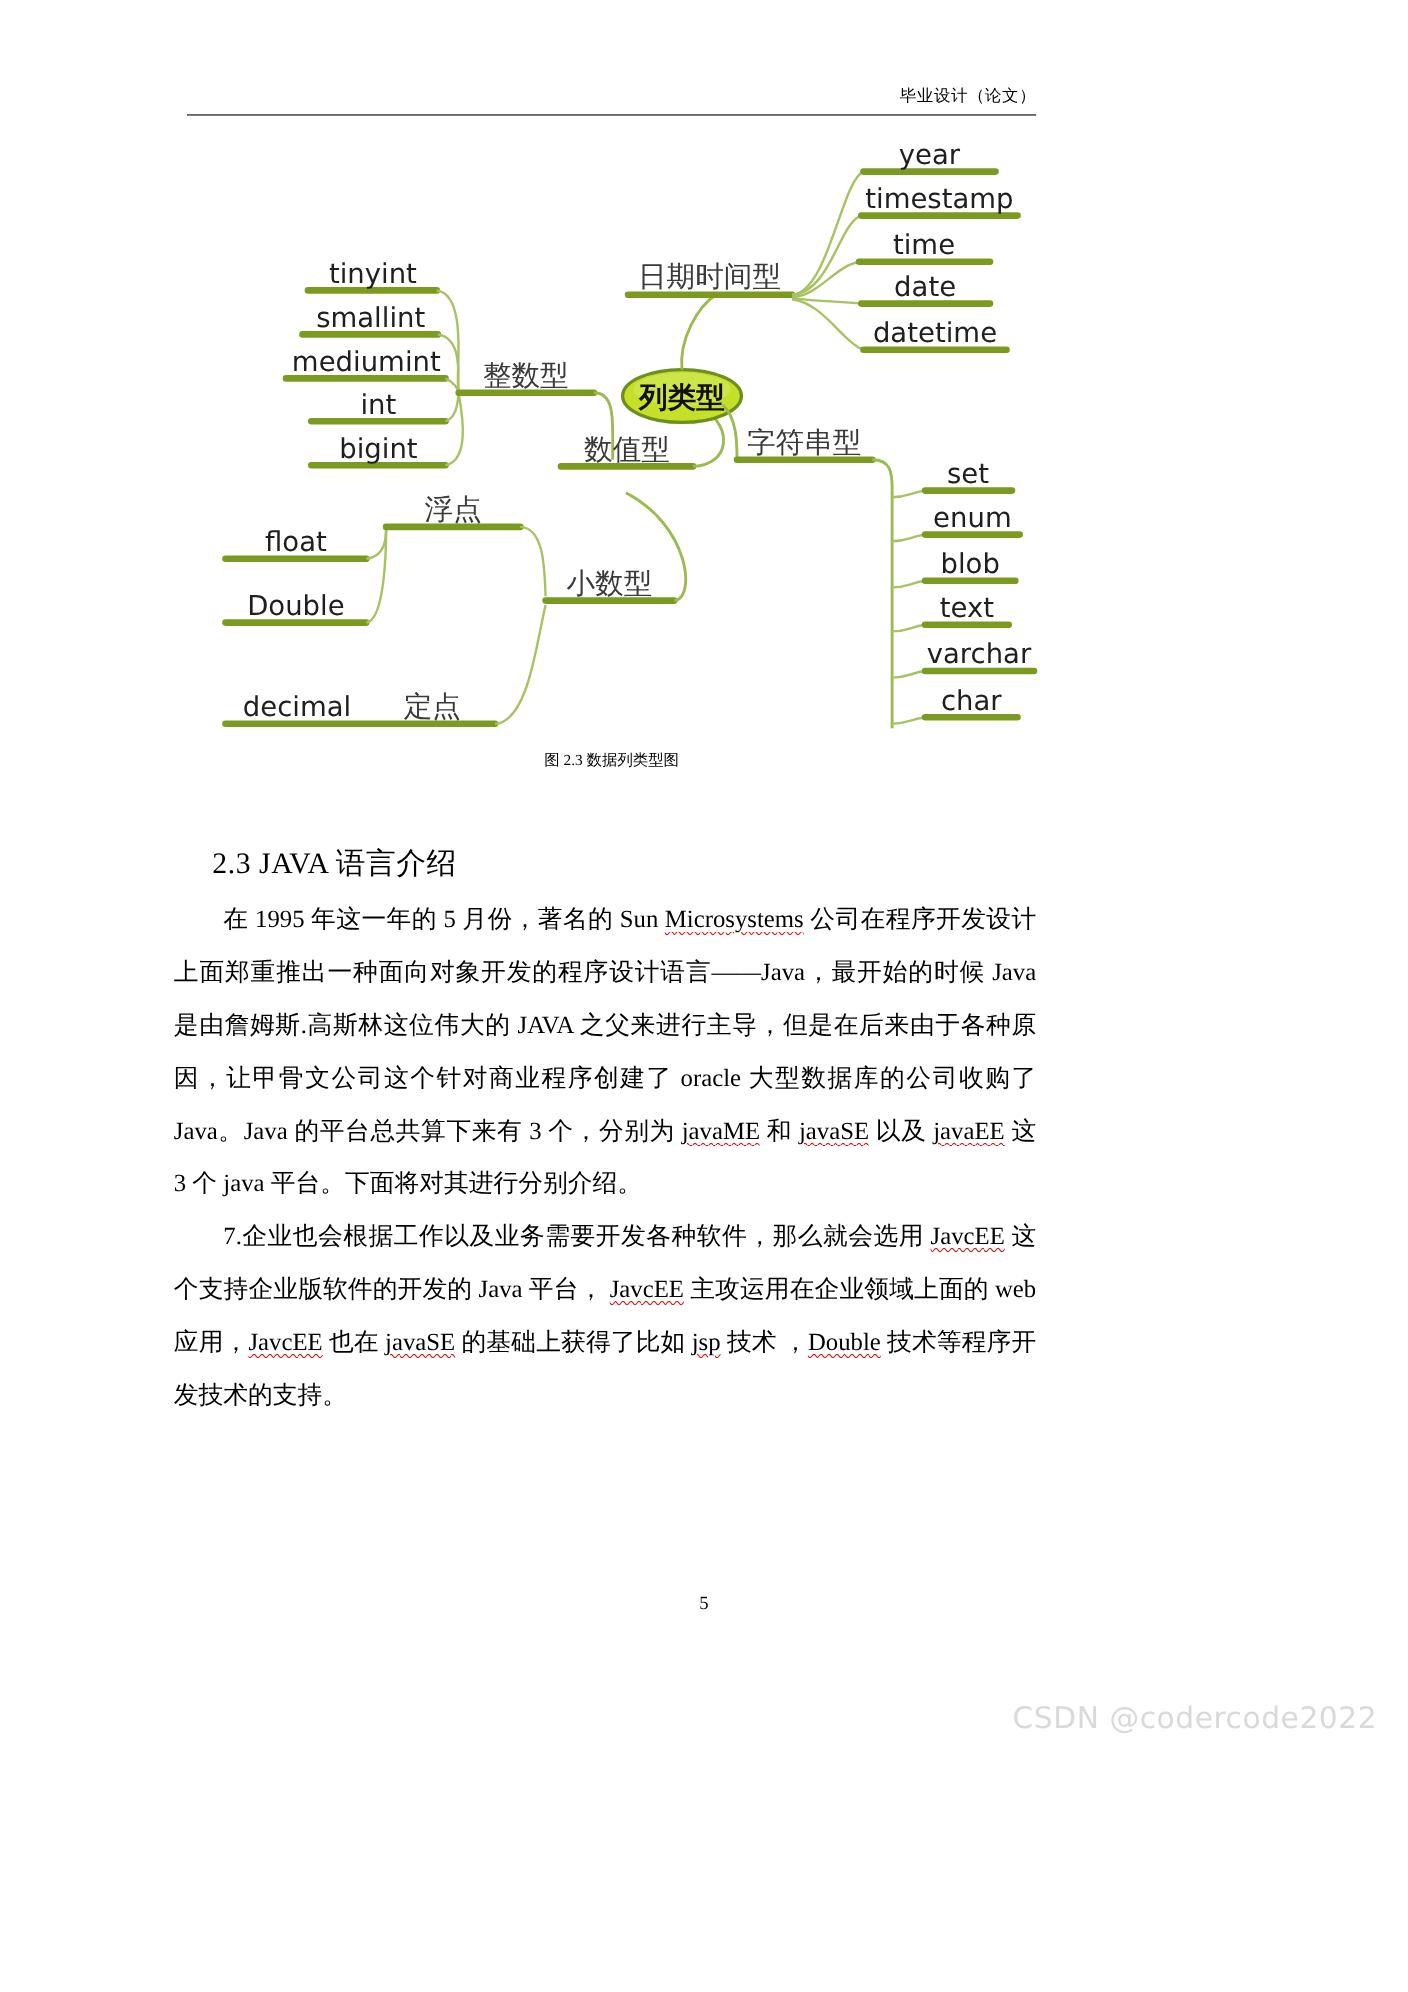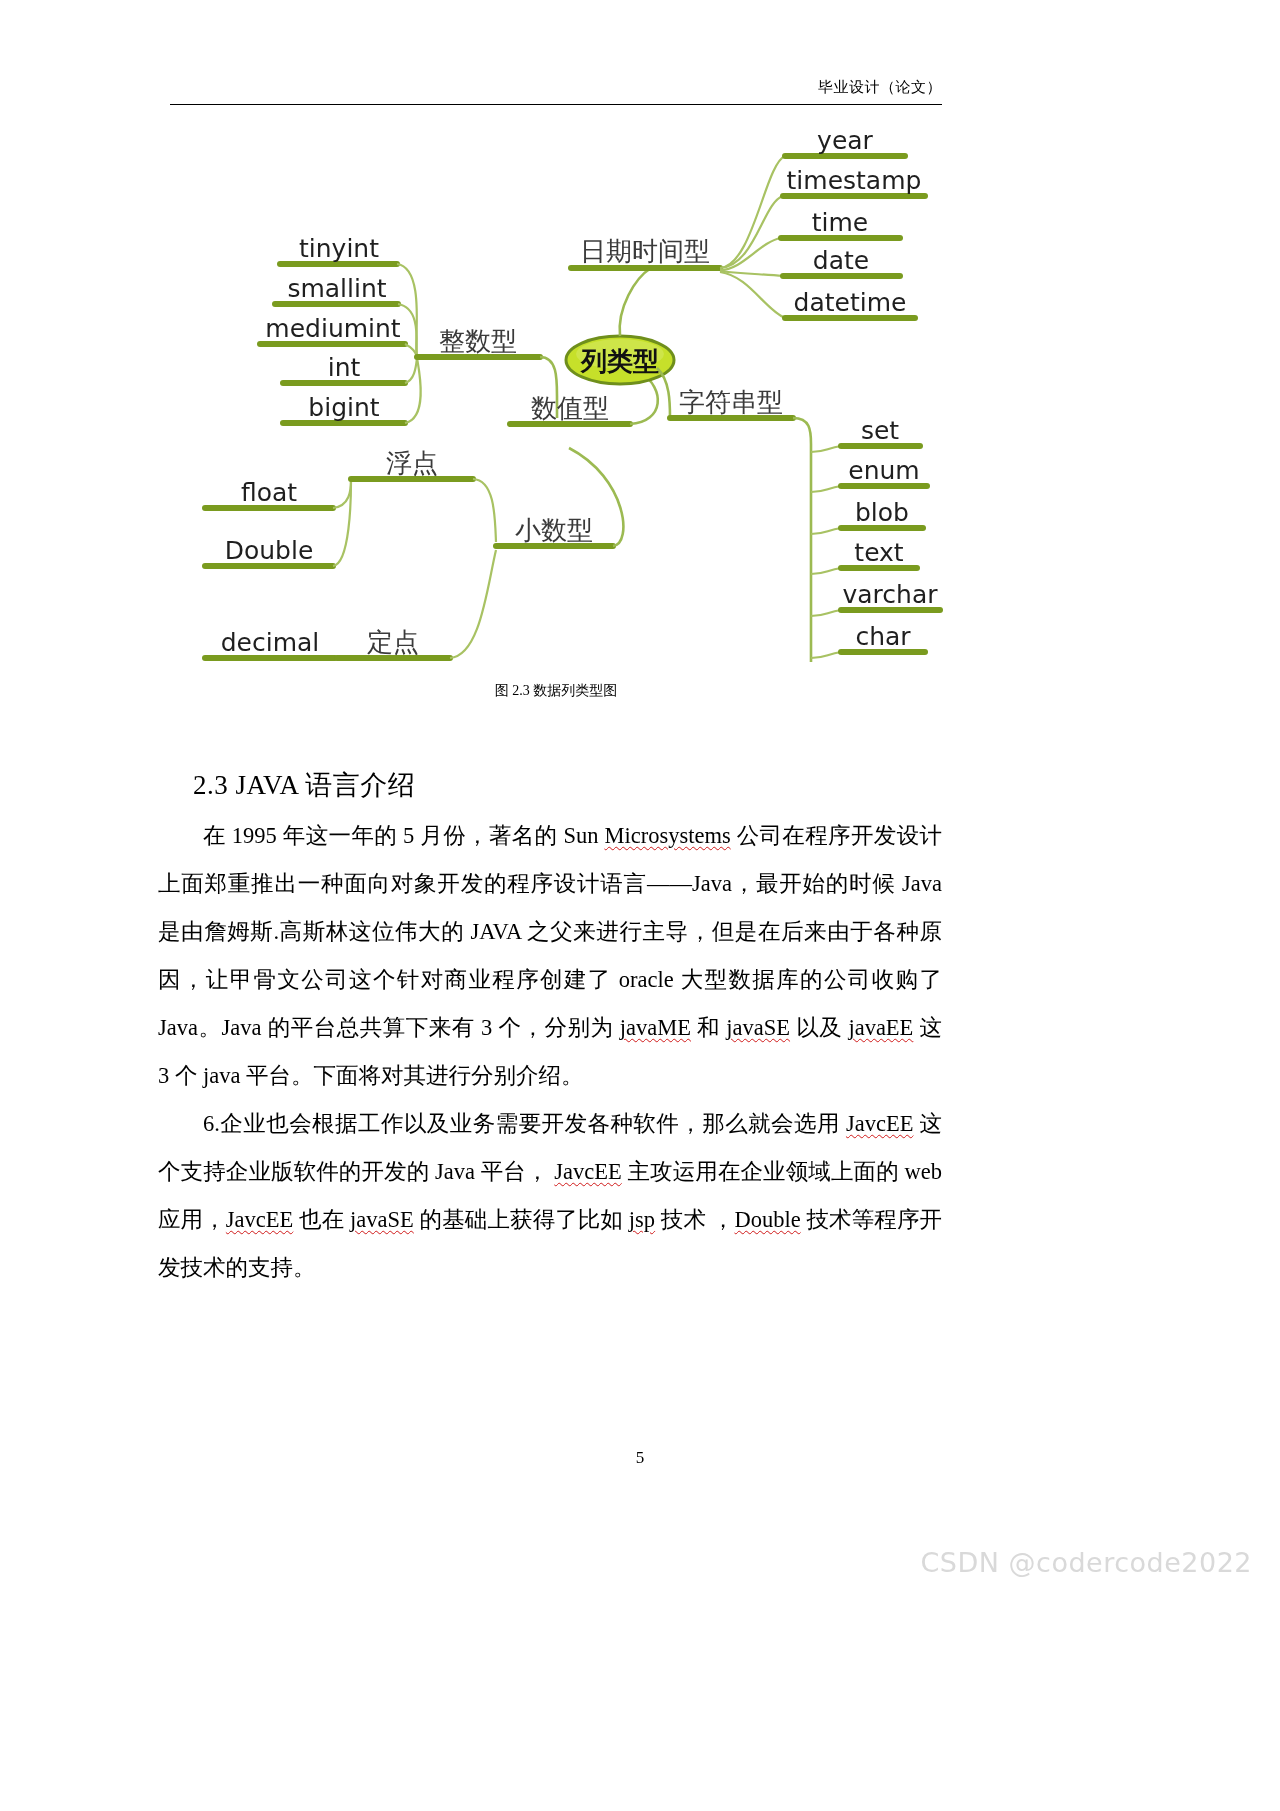--- a/index.html
+++ b/index.html
@@ -316,19 +316,19 @@
       <text class="node-label-en" x="718" y="527" text-anchor="middle">char</text>
     </svg>
   </div>
 
   <div id="figure-caption">图 2.3 数据列类型图</div>
 
   <h2 id="section-heading">2.3 JAVA 语言介绍</h2>
 
   <div id="body-text">
     <p id="p1"><span>在 1995 年这一年的 5 月份，著名的 Sun </span><span class="sp">Microsystems</span><span> 公司在程序开发设计上面郑重推出一种面向对象开发的程序设计语言——Java，最开始的时候 Java 是由詹姆斯.高斯林这位伟大的 JAVA 之父来进行主导，但是在后来由于各种原因，让甲骨文公司这个针对商业程序创建了 oracle 大型数据库的公司收购了 Java。Java 的平台总共算下来有 3 个，分别为 </span><span class="sp">javaME</span><span> 和 </span><span class="sp">javaSE</span><span> 以及 </span><span class="sp">javaEE</span><span> 这 3 个 java 平台。下面将对其进行分别介绍。</span></p>
-    <p id="p3"><span>6.企业也会根据工作以及业务需要开发各种软件，那么就会选用 </span><span class="sp">JavcEE</span><span> 这个支持企业版软件的开发的 Java 平台， </span><span class="sp">JavcEE</span><span> 主攻运用在企业领域上面的 web 应用，</span><span class="sp">JavcEE</span><span> 也在 </span><span class="sp">javaSE</span><span> 的基础上获得了比如 </span><span class="sp">jsp</span><span> 技术 ，</span><span class="sp">Double</span><span> 技术等程序开发技术的支持。</span></p>
+    <p id="p3"><span>7.企业也会根据工作以及业务需要开发各种软件，那么就会选用 </span><span class="sp">JavcEE</span><span> 这个支持企业版软件的开发的 Java 平台， </span><span class="sp">JavcEE</span><span> 主攻运用在企业领域上面的 web 应用，</span><span class="sp">JavcEE</span><span> 也在 </span><span class="sp">javaSE</span><span> 的基础上获得了比如 </span><span class="sp">jsp</span><span> 技术 ，</span><span class="sp">Double</span><span> 技术等程序开发技术的支持。</span></p>
   </div>
 
   <div id="page-number">5</div>
 
   <div id="watermark">CSDN @codercode2022</div>
 </div>
 
 </body></html>

